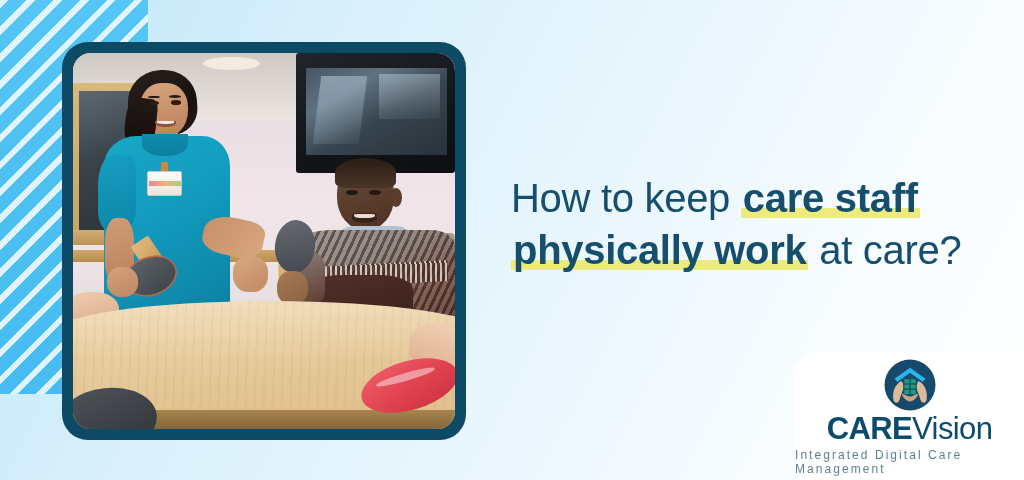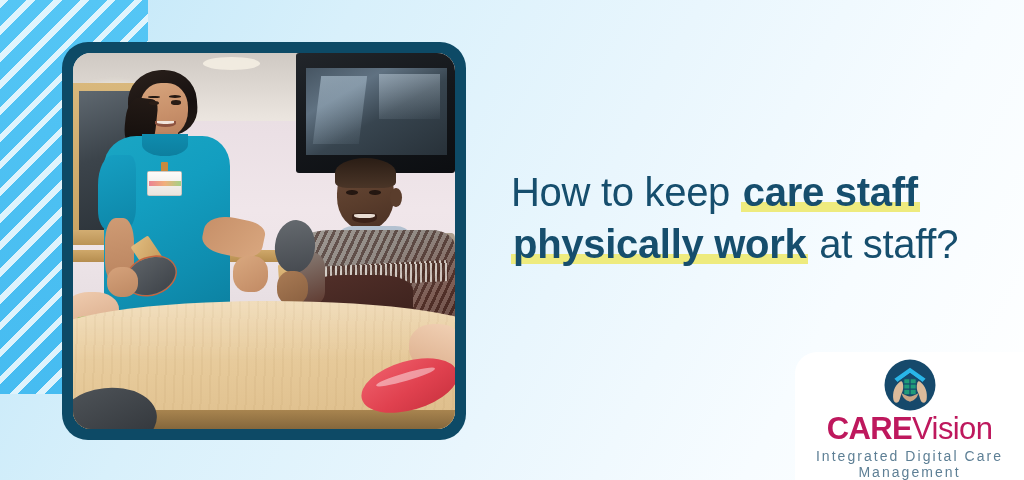--- a/index.html
+++ b/index.html
@@ -227,21 +227,21 @@
     background:linear-gradient(200deg,#f2d2b6,#dcae8c); border-radius:45%; }
   #fg-paddle-red { left:75%; top:82%; width:26%; height:13%;
     background:linear-gradient(160deg,#ef5f6b 0%, #e0414f 55%, #c9323f 100%);
     border-radius:50%; transform:rotate(-16deg); }
   #fg-paddle-red-hl { left:79%; top:85%; width:16%; height:2%;
     background:rgba(255,255,255,.45); border-radius:50%; transform:rotate(-16deg); }
 
   
   #headline {
     position:absolute;
-    left:511px; top:166px;
+    left:511px; top:172px;
     width:500px;
   }
   .hl-line {
     font-size:40px;
     line-height:52px;
     color:#164e6d;
     white-space:nowrap;
     font-weight:400;
     letter-spacing:-0.3px;
   }
@@ -266,30 +266,29 @@
     left:50%; top:7px;
     transform:translateX(-50%);
     width:52px; height:52px;
   }
   #logo-word {
     position:absolute;
     left:0; top:60px; width:100%;
     text-align:center;
     font-size:31px;
     line-height:34px;
-    color:#be185d;
+    color:#0c4a6e;
     letter-spacing:-0.6px;
   }
   #logo-care { font-weight:700; }
   #logo-vision { font-weight:400; }
   #logo-tag {
     position:absolute;
     left:0; top:96px; width:100%;
-    text-align:center;
-    font-size:14px;
+    font-size:12px;
     letter-spacing:2.05px;
     color:#5d7f95;
   }
 </style>
 </head>
 <body>
 
 <div id="banner">
 
   <div id="left-panel"></div>
@@ -367,21 +366,21 @@
       <div class="ph" id="fg-paddle-dark"></div>
       <div class="ph" id="fg-handR"></div>
       <div class="ph" id="fg-paddle-red"></div>
       <div class="ph" id="fg-paddle-red-hl"></div>
 
     </div>
   </div>
 
   <div id="headline">
     <div class="hl-line"><span>How to keep </span><span class="hl-hi">care staff</span></div>
-    <div class="hl-line"><span class="hl-hi">physically work</span><span> at staff?</span></div>
+    <div class="hl-line"><span class="hl-hi">physically work</span><span> at care?</span></div>
   </div>
 
   <div id="logo-card">
 
     <svg id="logo-mark" viewBox="0 0 100 100">
       <circle cx="50" cy="50" r="49" fill="#16496b"></circle>
       <path d="M50 17 L80 38 L74 44 L50 27 L26 44 L20 38 Z" fill="#29b6e8"></path>
       <path d="M50 27 L72 43 L72 70 L28 70 L28 43 Z" fill="#16496b"></path>
       <rect x="38" y="38" width="24" height="31" rx="2" fill="#1f9b7a"></rect>
       <rect x="38" y="38" width="24" height="31" rx="2" fill="none" stroke="#16496b" stroke-width="2"></rect>

